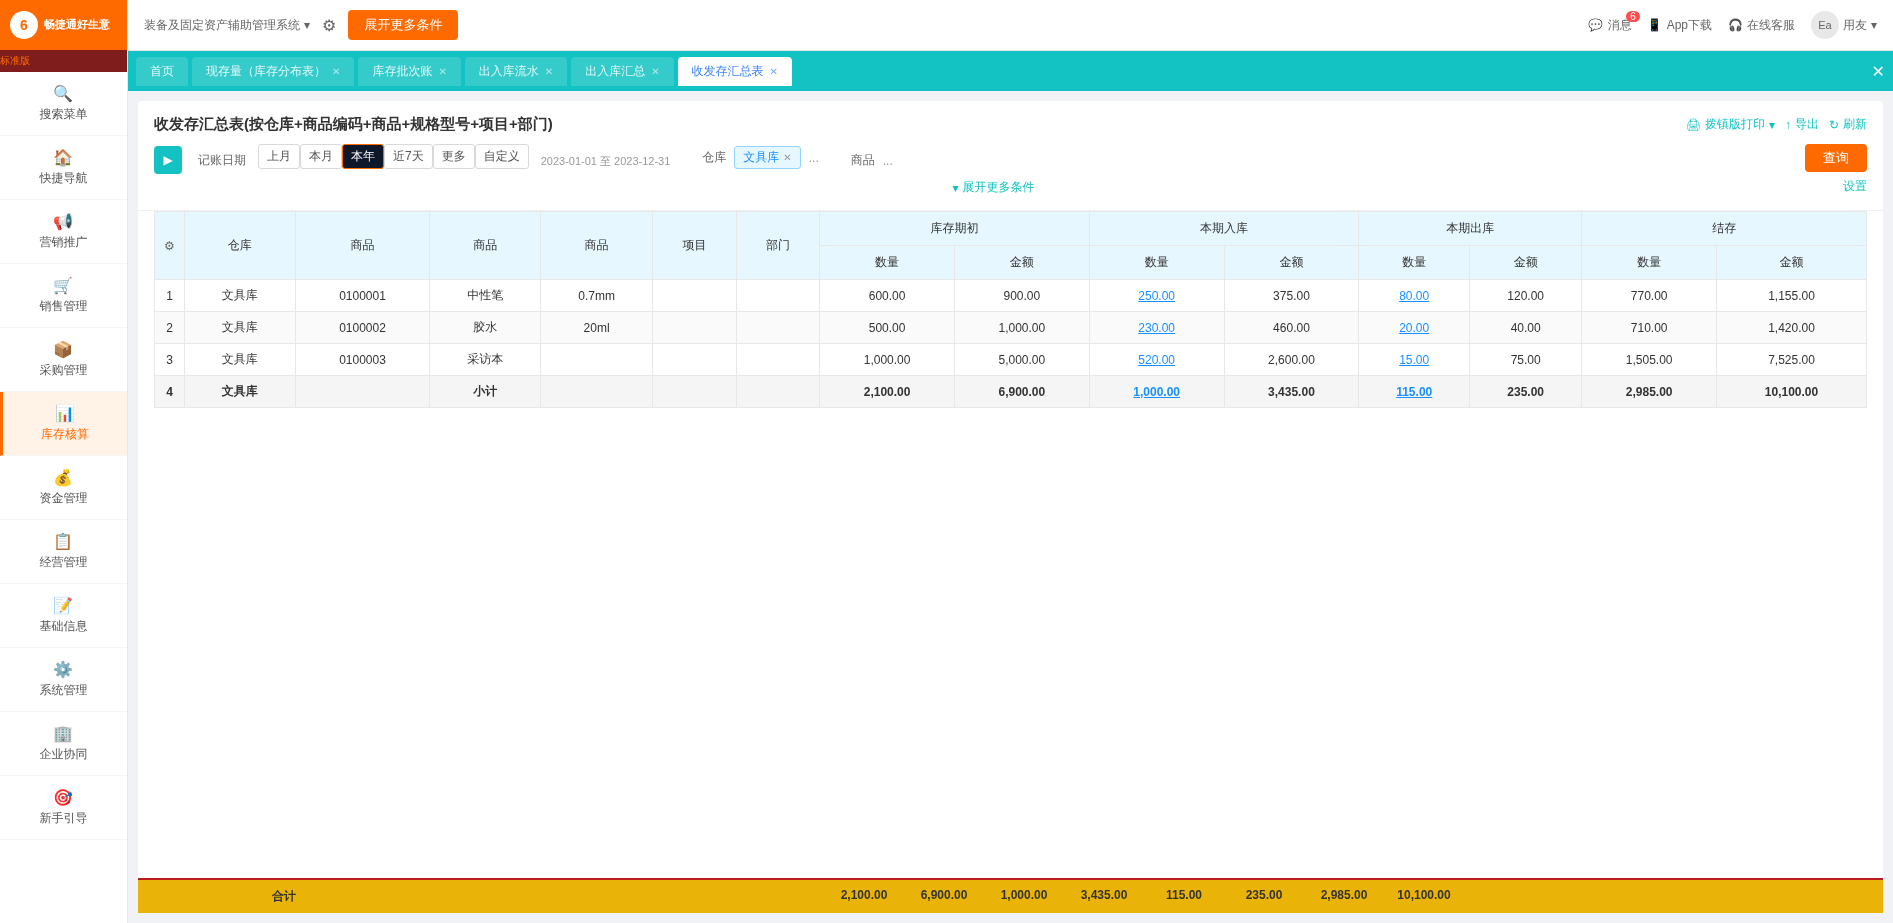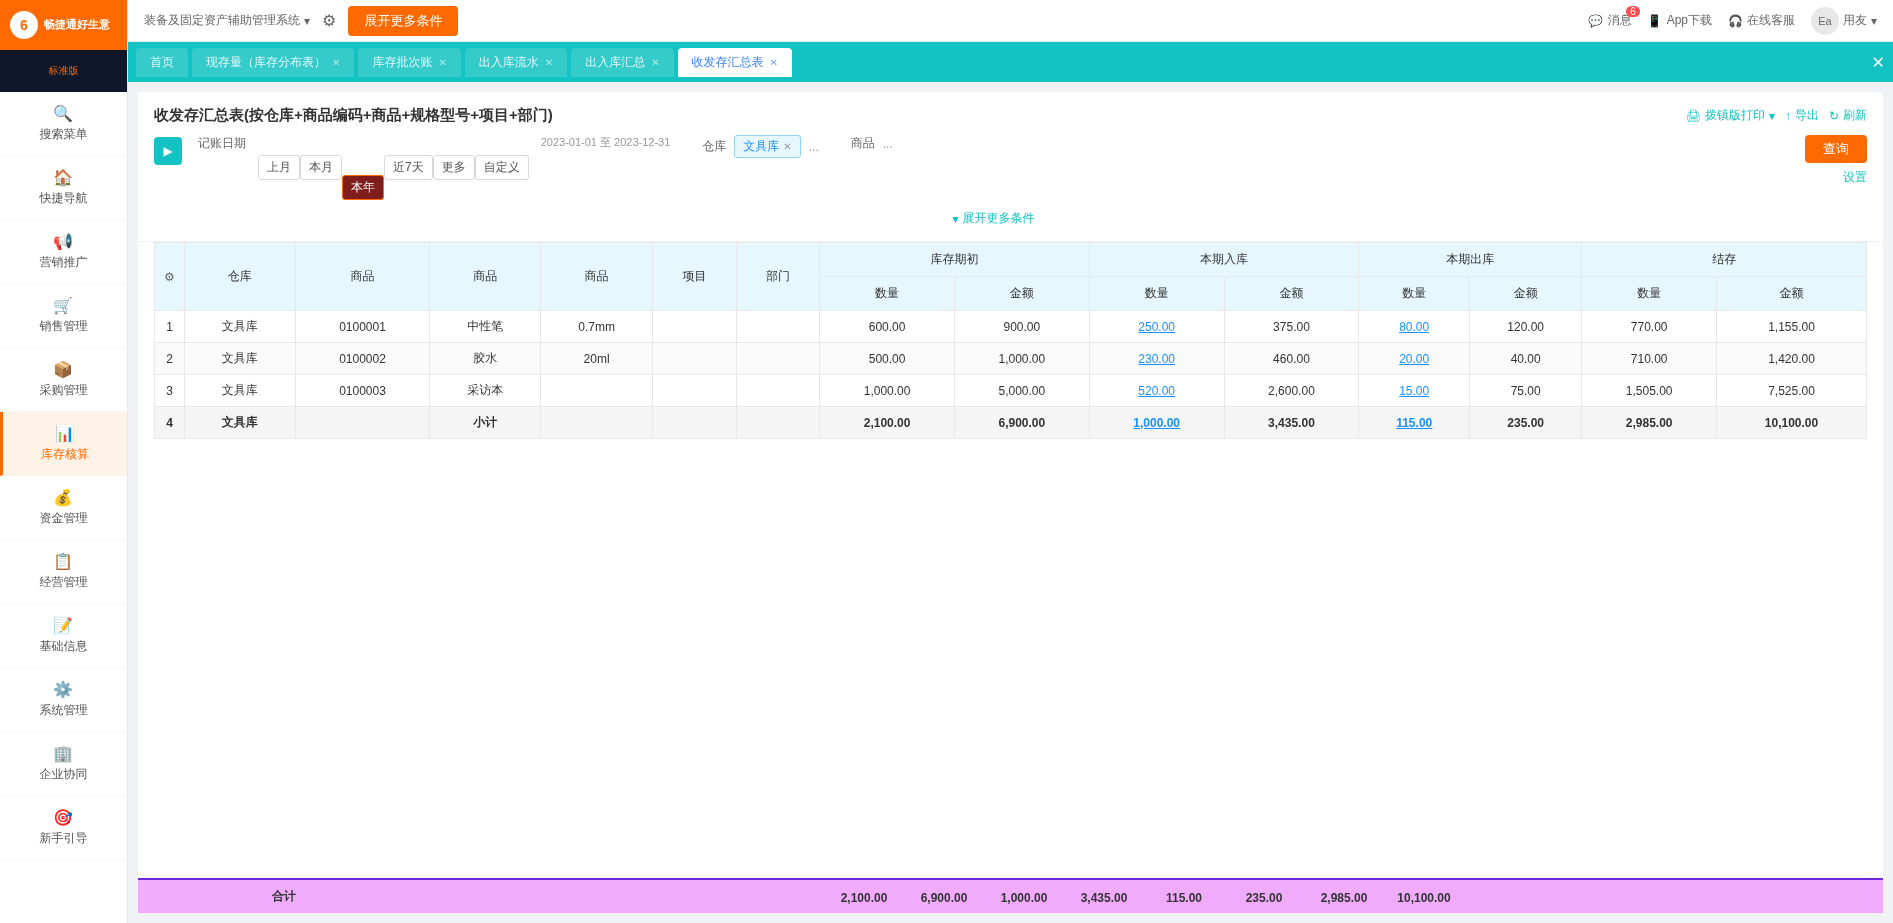--- a/index.html
+++ b/index.html
@@ -4,31 +4,31 @@
   <style>
     * { box-sizing: border-box; margin: 0; padding: 0; }
     body { font-family: 'Microsoft YaHei', Arial, sans-serif; font-size: 12px; color: #333; background: #f0f2f5; display: flex; height: 923px; overflow: hidden; }
 
     
     .sidebar { width: 128px; background: #fff; display: flex; flex-direction: column; border-right: 1px solid #e8e8e8; flex-shrink: 0; }
     .sidebar-logo { background: #ff6a00; height: 50px; display: flex; align-items: center; padding: 0 10px; color: #fff; font-size: 13px; font-weight: bold; }
     .sidebar-logo-icon { width: 28px; height: 28px; background: #fff; border-radius: 50%; display: flex; align-items: center; justify-content: center; margin-right: 6px; flex-shrink: 0; }
     .sidebar-logo-icon span { color: #ff6a00; font-size: 14px; font-weight: bold; }
     .sidebar-logo-text { font-size: 11px; line-height: 1.4; }
-    .sidebar-edition { background: #0f172a; color: #ff6a00; font-size: 10px; text-align: center; padding: 14px 0; }
+    .sidebar-edition { background: #7f1d1d; color: #ff6a00; font-size: 10px; text-align: left; padding: 4px 0; }
     .sidebar-nav { flex: 1; overflow-y: auto; }
     .sidebar-nav-item { display: flex; flex-direction: column; align-items: center; justify-content: center; padding: 12px 0; cursor: pointer; color: #555; font-size: 12px; border-bottom: 1px solid #f5f5f5; }
     .sidebar-nav-item.active { background: #fff3e8; color: #ff6a00; border-left: 3px solid #ff6a00; }
     .sidebar-nav-item .nav-icon { font-size: 16px; margin-bottom: 3px; }
 
     
     .main { flex: 1; display: flex; flex-direction: column; overflow: hidden; }
 
     
-    .top-header { height: 42px; background: #fff; display: flex; align-items: center; padding: 0 16px; border-bottom: 1px solid #e8e8e8; justify-content: space-between; flex-shrink: 0; }
+    .top-header { height: 51px; background: #fff; display: flex; align-items: center; padding: 0 16px; border-bottom: 1px solid #e8e8e8; justify-content: space-between; flex-shrink: 0; }
     .top-header-left { display: flex; align-items: center; gap: 12px; }
     .system-dropdown { display: flex; align-items: center; gap: 4px; cursor: pointer; color: #666; }
     .btn-experience { background: #ff6a00; color: #fff; border: none; padding: 6px 16px; border-radius: 4px; cursor: pointer; font-size: 13px; }
     .top-header-right { display: flex; align-items: center; gap: 16px; color: #666; font-size: 12px; }
     .top-header-right-item { display: flex; align-items: center; gap: 4px; cursor: pointer; position: relative; }
     .badge { background: #ff4d4f; color: #fff; border-radius: 10px; font-size: 10px; padding: 0 4px; position: absolute; top: -6px; right: -8px; }
     .user-avatar { width: 28px; height: 28px; background: #e8e8e8; border-radius: 50%; display: flex; align-items: center; justify-content: center; font-size: 11px; color: #666; }
 
     
     .tab-bar { height: 40px; background: #13c2c2; display: flex; align-items: center; padding: 0 8px; gap: 4px; flex-shrink: 0; }
@@ -46,25 +46,25 @@
     .page-title { font-size: 15px; font-weight: bold; color: #333; }
     .page-actions { display: flex; align-items: center; gap: 10px; }
     .btn-print { display: flex; align-items: center; gap: 4px; color: #13c2c2; cursor: pointer; font-size: 12px; border: none; background: none; }
     .btn-export { display: flex; align-items: center; gap: 4px; color: #13c2c2; cursor: pointer; font-size: 12px; border: none; background: none; }
     .btn-refresh { display: flex; align-items: center; gap: 4px; color: #13c2c2; cursor: pointer; font-size: 12px; border: none; background: none; }
 
     
     .filter-bar { padding: 10px 16px; display: flex; align-items: flex-start; gap: 16px; border-bottom: 1px solid #f0f0f0; }
     .filter-toggle { width: 28px; height: 28px; background: #13c2c2; color: #fff; display: flex; align-items: center; justify-content: center; border-radius: 4px; cursor: pointer; flex-shrink: 0; margin-top: 2px; }
     .filter-section { display: flex; flex-direction: column; gap: 6px; flex: 1; }
-    .filter-row { display: flex; align-items: flex-start; gap: 12px; flex-wrap: wrap; }
+    .filter-row { display: flex; align-items: flex-end; gap: 12px; flex-wrap: wrap; }
     .filter-label { color: #666; font-size: 12px; flex-shrink: 0; }
     .filter-date-group { display: flex; align-items: center; }
     .date-btn { padding: 3px 8px; border: 1px solid #d9d9d9; border-radius: 3px; cursor: pointer; font-size: 12px; color: #555; background: #fff; }
-    .date-btn.active { background: #7f1d1d; color: #fff; border-color: #ff6a00; margin-top: 40px; }
+    .date-btn.active { background: #0f172a; color: #fff; border-color: #ff6a00; }
     .date-range { font-size: 11px; color: #999; }
     .filter-warehouse { display: flex; align-items: center; gap: 8px; }
     .warehouse-tag { display: flex; align-items: center; gap: 4px; background: #e6f7ff; border: 1px solid #91d5ff; color: #1890ff; padding: 2px 8px; border-radius: 3px; font-size: 12px; }
     .tag-close { cursor: pointer; color: #999; font-size: 10px; }
     .filter-more { color: #999; cursor: pointer; font-size: 12px; }
     .filter-goods { display: flex; align-items: center; gap: 8px; }
     .filter-actions-right { display: flex; flex-direction: column; gap: 6px; align-items: flex-end; }
     .btn-query { background: #ff6a00; color: #fff; border: none; padding: 5px 18px; border-radius: 4px; cursor: pointer; font-size: 13px; }
     .btn-settings { color: #13c2c2; cursor: pointer; font-size: 12px; background: none; border: none; }
     .expand-more { display: flex; align-items: center; gap: 4px; color: #13c2c2; cursor: pointer; font-size: 12px; padding: 4px 0; justify-content: center; }
@@ -75,21 +75,21 @@
     thead tr { background: #e6f7ff; }
     th { padding: 8px 6px; text-align: center; font-weight: normal; color: #333; border: 1px solid #e8e8e8; font-size: 12px; }
     td { padding: 7px 6px; text-align: center; border: 1px solid #e8e8e8; color: #333; }
     tbody tr:nth-child(even) { background: #fafafa; }
     .row-bold { font-weight: bold; background: #f5f5f5 !important; }
     .link-cell { color: #1890ff; text-decoration: underline; cursor: pointer; }
     .col-settings { width: 30px; }
     .settings-icon { cursor: pointer; color: #666; }
 
     
-    .table-footer { background: #f0abfc; border-top: 2px solid #6d28d9; padding: 8px 16px; display: flex; align-items: flex-end; font-size: 12px; }
+    .table-footer { background: #eab308; border-top: 2px solid #b91c1c; padding: 8px 16px; display: flex; align-items: flex-start; font-size: 12px; }
     .footer-label { width: 200px; font-weight: bold; color: #333; text-align: center; }
     .footer-val { min-width: 80px; text-align: center; font-weight: bold; color: #333; padding: 0 6px; }
 
     .th-group { text-align: center; }
   </style>
 </head>
 <body>
 
 <div class="sidebar">
   <div class="sidebar-logo">

